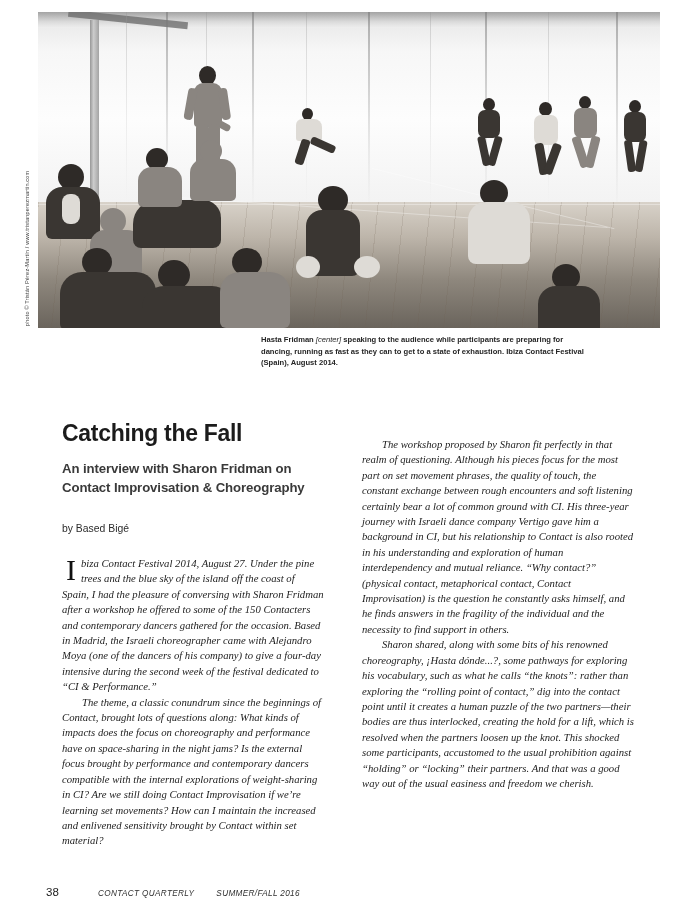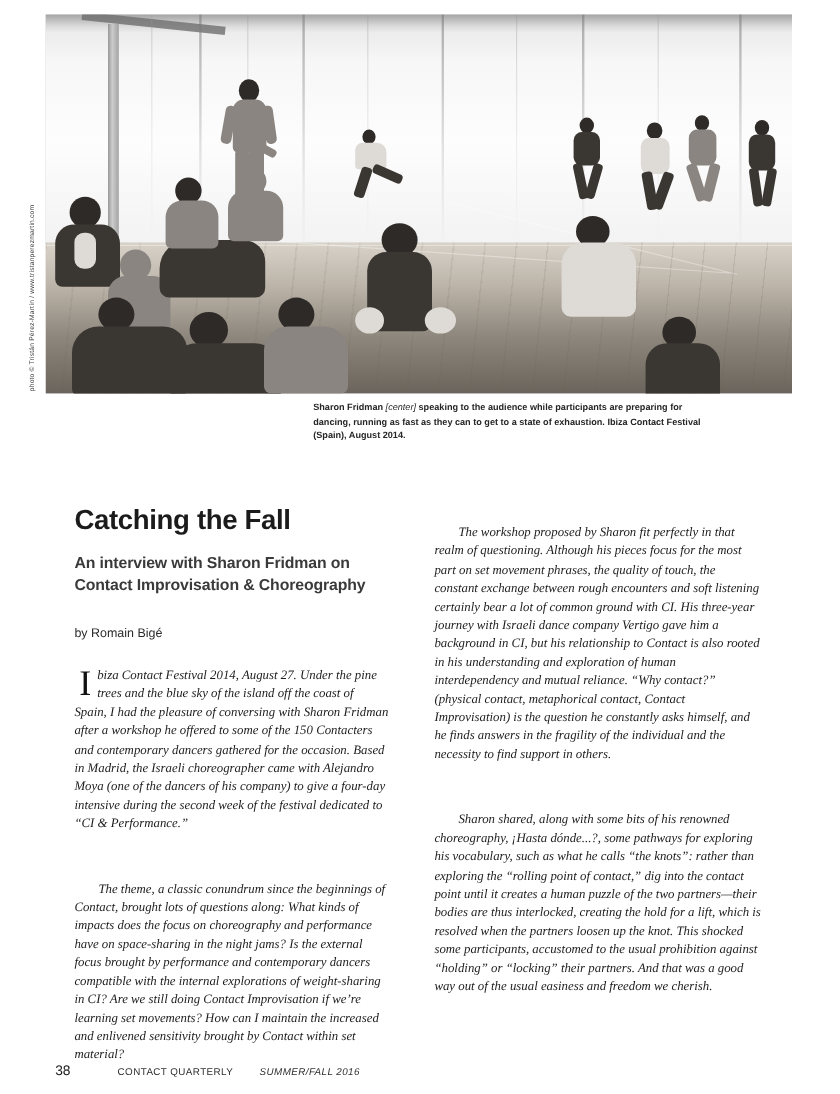--- a/index.html
+++ b/index.html
@@ -190,21 +190,21 @@
   .body-p {
     font-family: "Liberation Serif", serif;
     font-style: italic;
     font-size: 10.7px;
     line-height: 15.4px;
     text-align: left;
     margin: 0;
     color: #1c1c1c;
     hyphens: none;
   }
-  .body-p + .body-p { text-indent: 20px; margin-top: 39px; }
+  .body-p + .body-p { text-indent: 20px; }
 
   
   #lead-para { position: relative; }
   #dropcap {
     float: left;
     font-family: "Liberation Serif", serif;
     font-style: normal;
     font-weight: normal;
     font-size: 30px;
     line-height: 26px;
@@ -226,20 +226,21 @@
   }
   #page-number {
     font-family: "Liberation Sans", sans-serif;
     font-weight: normal;
     font-size: 11.5px;
     color: #1c1c1c;
     width: 52px;
   }
   #journal-name {
     font-family: "Liberation Sans", sans-serif;
+    font-style: italic;
     font-size: 8.2px;
     letter-spacing: .35px;
     color: #2f2f2f;
     margin-right: 22px;
     margin-top: 13px;
   }
   #issue-date {
     font-family: "Liberation Sans", sans-serif;
     font-style: italic;
     font-size: 8.2px;
@@ -380,28 +381,28 @@
   <div class="person" style="left:500px; top:252px;">
     <div class="p-head" style="left:14px; top:0; width:28px; height:26px;"></div>
     <div class="p-body" style="left:0; top:22px; width:62px; height:50px; border-radius:18px 18px 6px 6px;"></div>
   </div>
 </div>
 
 <div id="photo-credit">
   <div id="photo-credit-inner">photo © Tristán Pérez-Martín / www.tristanperezmartin.com</div>
 </div>
 
-<div id="caption"><span>Sharon Fridman </span><span class="cap-italic">[center]</span><span> speaking to the audience while participants are preparing for dancing, running as fast as they can to get to a state of exhaustion. Ibiza Contact Festival (Spain), August 2014.</span></div>
+<div id="caption"><span>Hasta Fridman </span><span class="cap-italic">[center]</span><span> speaking to the audience while participants are preparing for dancing, running as fast as they can to get to a state of exhaustion. Ibiza Contact Festival (Spain), August 2014.</span></div>
 
 <div id="article">
 
   <div id="col-left">
     <h1 id="title">Catching the Fall</h1>
     <h2 id="subtitle">An interview with Sharon Fridman on Contact Improvisation &amp; Choreography</h2>
-    <div id="byline">by Romain Bigé</div>
+    <div id="byline">by Based Bigé</div>
 
     <p class="body-p" id="lead-para"><span id="dropcap">I</span><span>biza Contact Festival 2014, August 27. Under the pine trees and the blue sky of the island off the coast of Spain, I had the pleasure of conversing with Sharon Fridman after a workshop he offered to some of the 150 Contacters and contemporary dancers gathered for the occasion. Based in Madrid, the Israeli choreographer came with Alejandro Moya (one of the dancers of his company) to give a four-day intensive during the second week of the festival dedicated to “CI &amp; Performance.”</span></p>
 
     <p class="body-p">The theme, a classic conundrum since the beginnings of Contact, brought lots of questions along: What kinds of impacts does the focus on choreography and performance have on space-sharing in the night jams? Is the external focus brought by performance and contemporary dancers compatible with the internal explorations of weight-sharing in CI? Are we still doing Contact Improvisation if we’re learning set movements? How can I maintain the increased and enlivened sensitivity brought by Contact within set material?</p>
   </div>
 
   <div id="col-right">
     <p class="body-p right-p first">The workshop proposed by Sharon fit perfectly in that realm of questioning. Although his pieces focus for the most part on set movement phrases, the quality of touch, the constant exchange between rough encounters and soft listening certainly bear a lot of common ground with CI. His three-year journey with Israeli dance company Vertigo gave him a background in CI, but his relationship to Contact is also rooted in his understanding and exploration of human interdependency and mutual reliance. “Why contact?” (physical contact, metaphorical contact, Contact Improvisation) is the question he constantly asks himself, and he finds answers in the fragility of the individual and the necessity to find support in others.</p>
     <p class="body-p right-p">Sharon shared, along with some bits of his renowned choreography, ¡Hasta dónde...?, some pathways for exploring his vocabulary, such as what he calls “the knots”: rather than exploring the “rolling point of contact,” dig into the contact point until it creates a human puzzle of the two partners—their bodies are thus interlocked, creating the hold for a lift, which is resolved when the partners loosen up the knot. This shocked some participants, accustomed to the usual prohibition against “holding” or “locking” their partners. And that was a good way out of the usual easiness and freedom we cherish.</p>
   </div>

